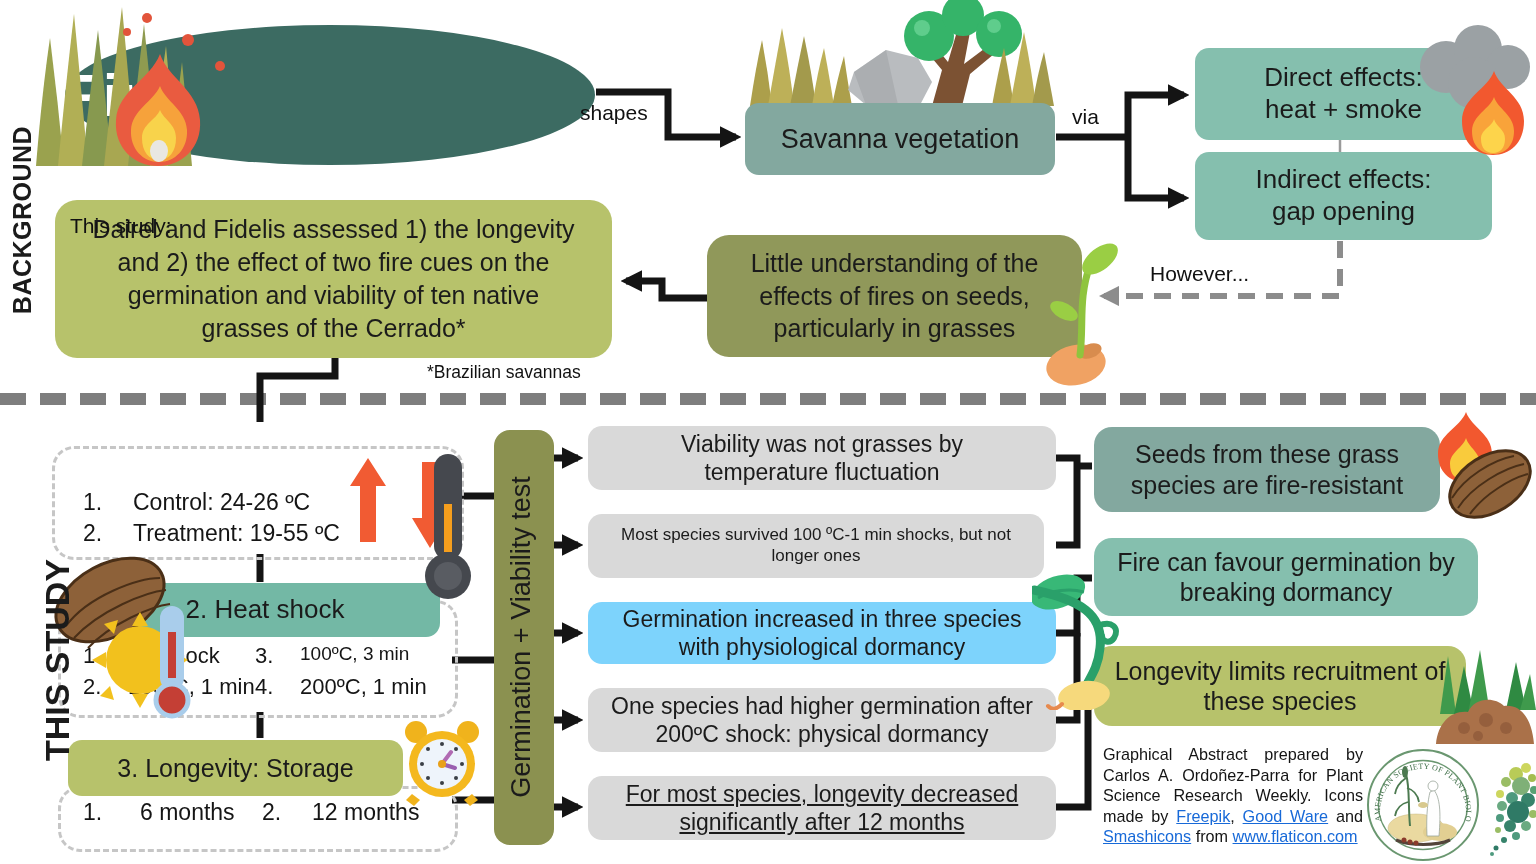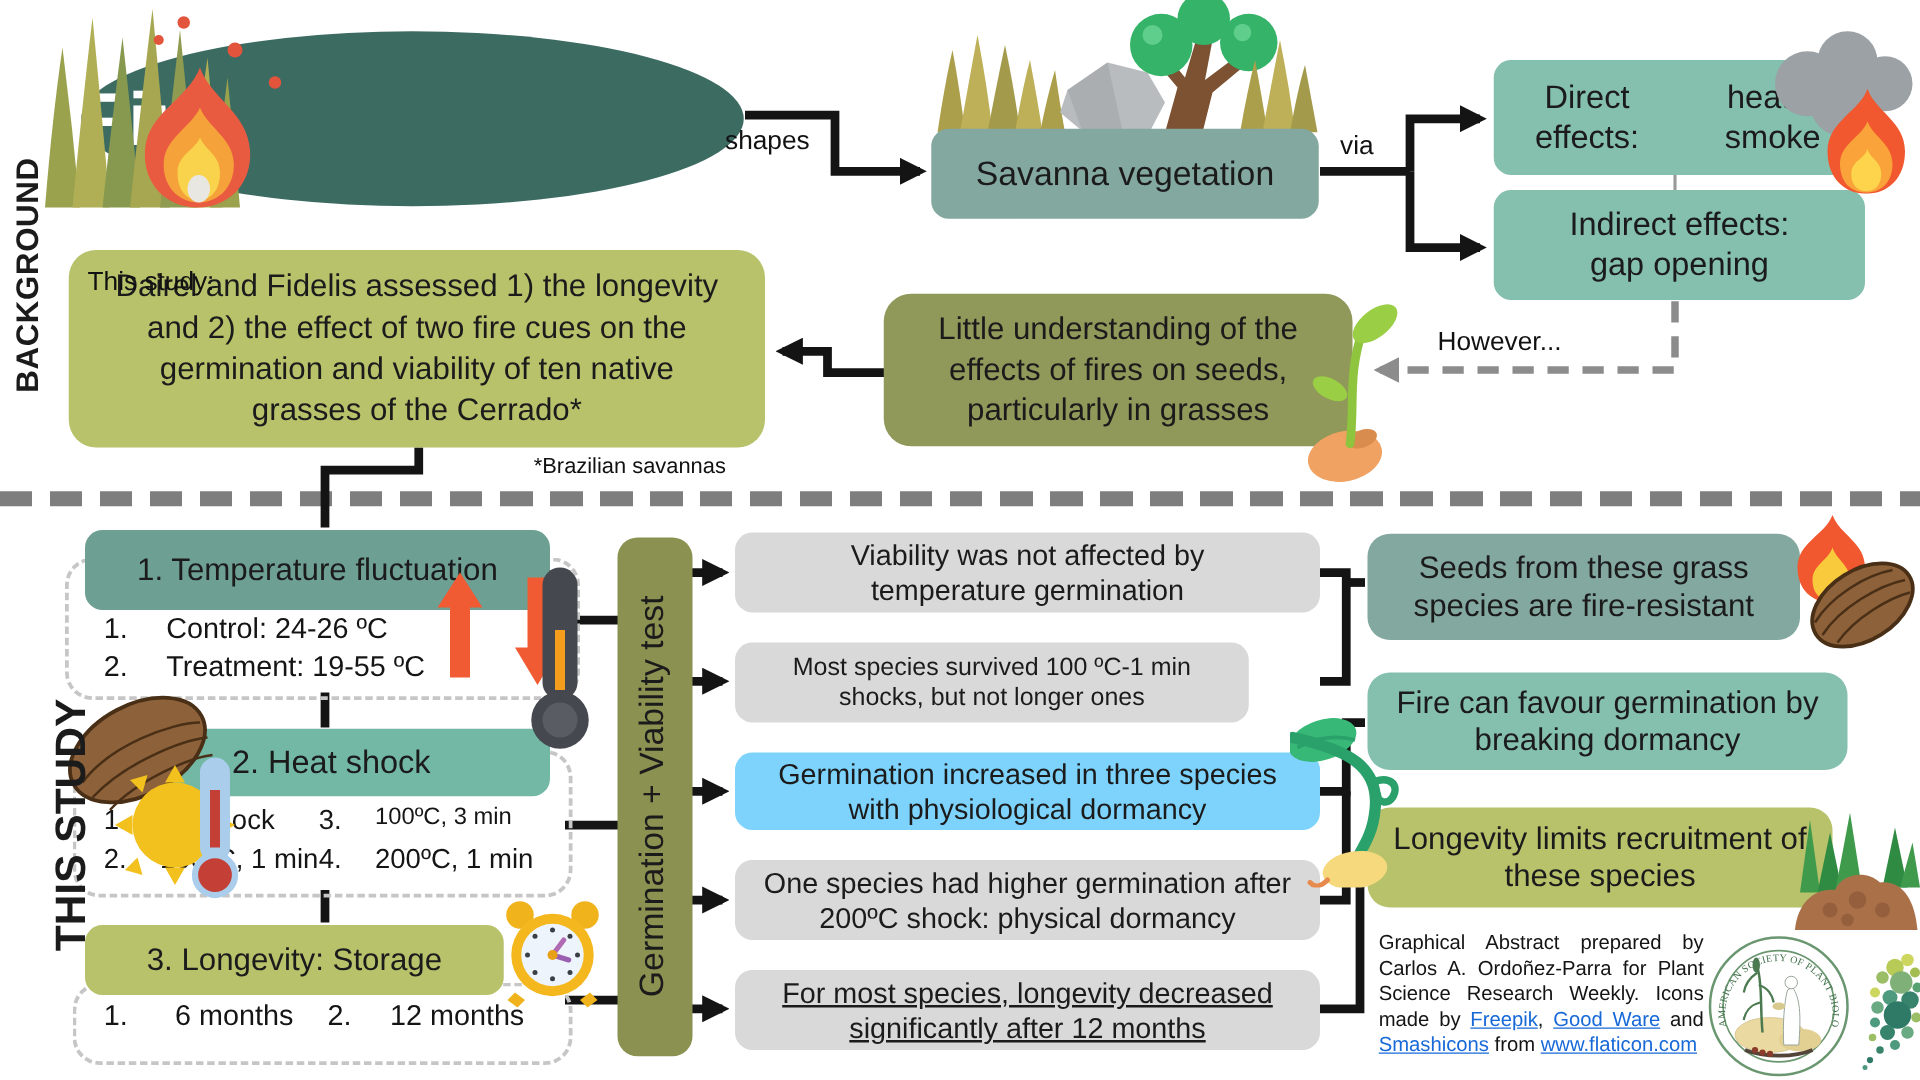--- a/index.html
+++ b/index.html
@@ -78,38 +78,37 @@
   </div>
 
   <div class="lbl" style="left:580px;top:101px;">shapes</div>
   <div class="lbl" style="left:1072px;top:105px;">via</div>
   <div class="lbl" style="left:1150px;top:262px;">However...</div>
   <div class="lbl" style="left:70px;top:170px;margin-top:44px;">This study:</div>
   <div class="lbl" style="left:427px;top:362px;font-size:17.5px;">*Brazilian savannas</div>
 
   <div class="box r14" style="left:745px;top:103px;width:310px;height:72px;background:#83a89f;font-size:27px;">Savanna vegetation</div>
 
-  <div class="box r14" style="left:1195px;top:48px;width:297px;height:92px;background:#85bfae;font-size:26px;flex-direction:row;">
+  <div class="box r14" style="left:1195px;top:48px;width:297px;height:92px;background:#85bfae;font-size:26px;flex-direction:column;">
     <div>Direct effects:</div>
     <div>heat + smoke</div>
   </div>
   <div class="box r14" style="left:1195px;top:152px;width:297px;height:88px;background:#85bfae;font-size:26px;flex-direction:column;">
     <div>Indirect effects:</div>
     <div>gap opening</div>
   </div>
 
   <div class="box r22" style="left:55px;top:200px;width:557px;height:158px;background:#b7c26b;font-size:25px;line-height:1.32;padding:0 26px;box-sizing:border-box;">Dairel and Fidelis assessed 1) the longevity and 2) the effect of two fire cues on the germination and viability of ten native grasses of the Cerrado*</div>
 
   <div class="box r22" style="left:707px;top:235px;width:375px;height:122px;background:#90985a;font-size:25px;line-height:1.3;padding:0 22px;box-sizing:border-box;">Little understanding of the effects of fires on seeds, particularly in grasses</div>
 
   <div class="dashbox" style="left:52px;top:446px;width:406px;height:108px;"></div>
   <div class="dashbox" style="left:58px;top:600px;width:394px;height:112px;"></div>
   <div class="dashbox" style="left:58px;top:786px;width:394px;height:60px;"></div>
 
-  <div class="box r14" style="left:68px;top:424px;width:372px;height:64px;background:#6e9f93;font-size:25px;">1. Temperature fluctuation</div>
   <div class="box r14" style="left:90px;top:583px;width:350px;height:54px;background:#73b8a5;font-size:26px;">2. Heat shock</div>
   <div class="box r14" style="left:68px;top:740px;width:335px;height:56px;background:#b7c26b;font-size:25px;">3. Longevity: Storage</div>
 
   <div class="li" style="left:83px;top:489px;">1.</div>
   <div class="li" style="left:133px;top:489px;">Control: 24-26 ºC</div>
   <div class="li" style="left:83px;top:520px;">2.</div>
   <div class="li" style="left:133px;top:520px;">Treatment: 19-55 ºC</div>
 
   <div class="li" style="left:83px;top:643px;font-size:22px;">1.</div>
   <div class="li" style="left:128px;top:643px;font-size:22px;">No shock</div>
@@ -121,22 +120,22 @@
   <div class="li" style="left:300px;top:674px;font-size:22px;">200ºC, 1 min</div>
 
   <div class="li" style="left:83px;top:799px;">1.</div>
   <div class="li" style="left:140px;top:799px;">6 months</div>
   <div class="li" style="left:262px;top:799px;">2.</div>
   <div class="li" style="left:312px;top:799px;">12 months</div>
 
   <div class="box" style="left:494px;top:430px;width:60px;height:415px;background:#8b9150;border-radius:16px;"></div>
   <div class="vert" style="left:306px;top:618px;width:430px;height:38px;font-size:27px;z-index:3;">Germination + Viability test</div>
 
-  <div class="box r14" style="left:588px;top:426px;width:468px;height:64px;background:#d9d9d9;font-size:23px;padding:0 30px;box-sizing:border-box;">Viability was not affected by temperature germination</div>
-  <div class="box r14" style="left:588px;top:514px;width:411px;height:64px;background:#d9d9d9;font-size:20px;padding:0 30px;box-sizing:border-box;">Most species survived 100 ºC-1 min shocks, but not longer ones</div>
+  <div class="box r14" style="left:588px;top:426px;width:468px;height:64px;background:#d9d9d9;font-size:23px;padding:0 30px;box-sizing:border-box;">Viability was not grasses by temperature fluctuation</div>
+  <div class="box r14" style="left:588px;top:514px;width:456px;height:64px;background:#d9d9d9;font-size:17px;padding:0 30px;box-sizing:border-box;">Most species survived 100 ºC-1 min shocks, but not longer ones</div>
   <div class="box r14" style="left:588px;top:602px;width:468px;height:62px;background:#7dd3fc;font-size:23px;padding:0 16px;box-sizing:border-box;">Germination increased in three species with physiological dormancy</div>
   <div class="box r14" style="left:588px;top:688px;width:468px;height:64px;background:#d9d9d9;font-size:23px;padding:0 12px;box-sizing:border-box;">One species had higher germination after 200ºC shock: physical dormancy</div>
   <div class="box r14" style="left:588px;top:776px;width:468px;height:64px;background:#d9d9d9;font-size:23px;padding:0 22px;box-sizing:border-box;text-decoration:underline;">For most species, longevity decreased significantly after 12 months</div>
 
   <div class="box r18" style="left:1094px;top:427px;width:346px;height:85px;background:#83a89f;font-size:25px;padding:0 14px;box-sizing:border-box;">Seeds from these grass species are fire-resistant</div>
   <div class="box r18" style="left:1094px;top:538px;width:384px;height:78px;background:#85bfae;font-size:25px;padding:0 14px;box-sizing:border-box;">Fire can favour germination by breaking dormancy</div>
   <div class="box r18" style="left:1094px;top:646px;width:372px;height:80px;background:#b7c26b;font-size:25px;padding:0 14px;box-sizing:border-box;">Longevity limits recruitment of these species</div>
 
   <div class="credits">
     <span>Graphical Abstract prepared by Carlos A. Ordoñez-Parra for Plant Science Research Weekly. Icons made by </span><span class="link">Freepik</span><span>, </span><span class="link">Good Ware</span><span> and </span><span class="link">Smashicons</span><span> from </span><span class="link">www.flaticon.com</span>

